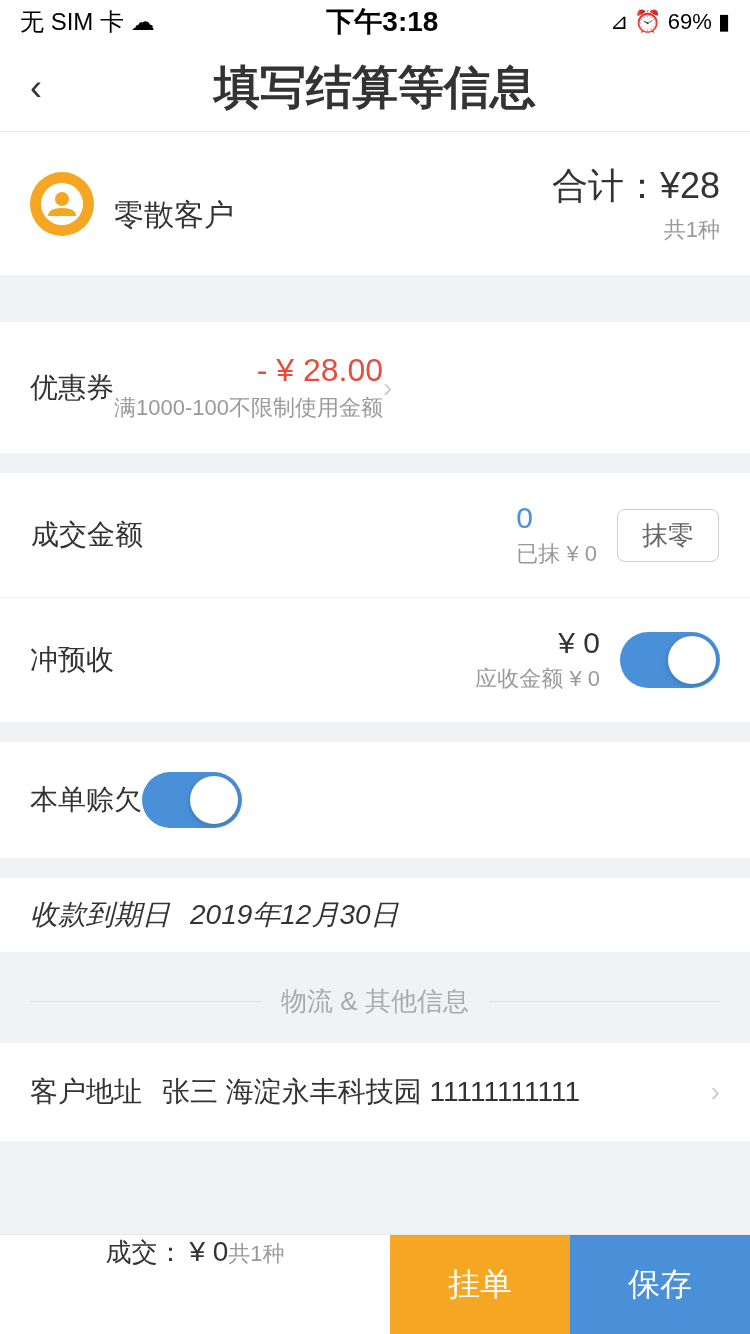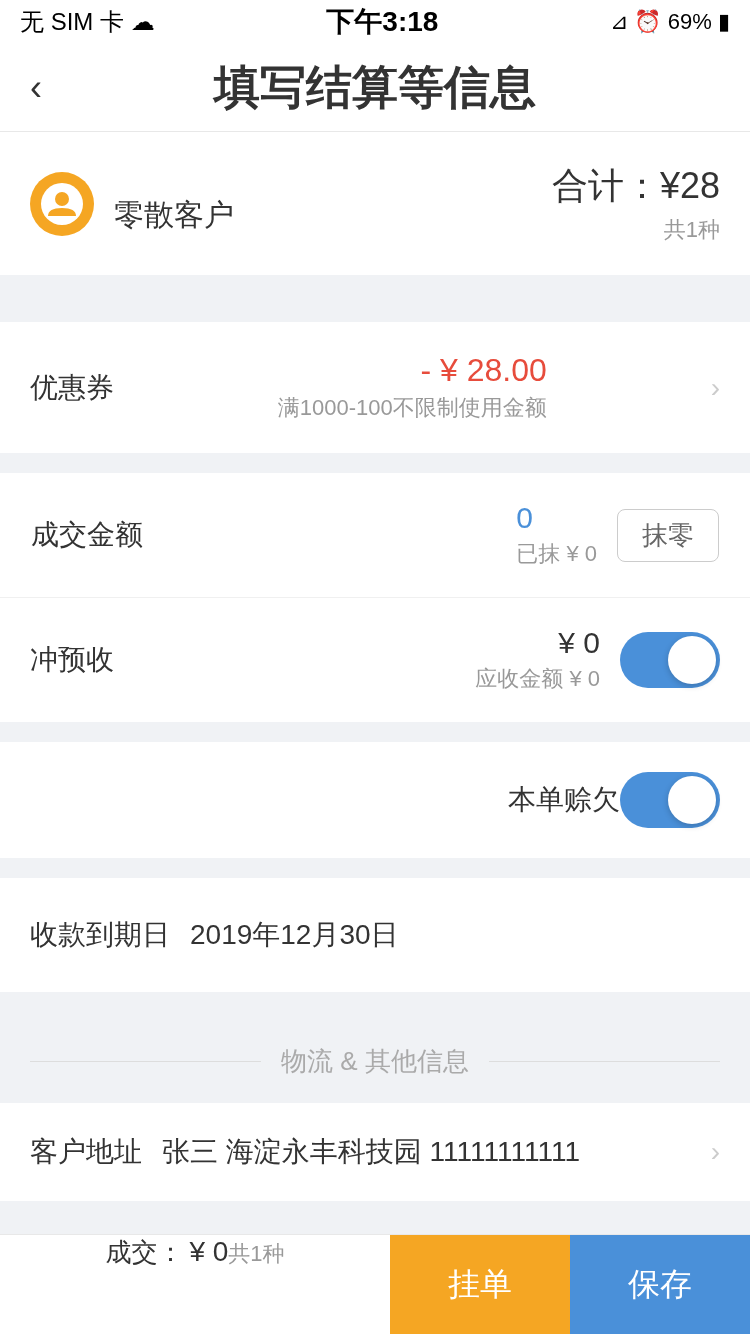--- a/index.html
+++ b/index.html
@@ -84,21 +84,20 @@
     .total-amount { font-size: 36px; color: #333; }
     .total-count { font-size: 22px; color: #999; margin-top: 4px; }
 
     
     .coupon-section {
       background: #fff;
       margin-bottom: 20px;
       padding: 30px 30px;
       display: flex;
       align-items: center;
-      justify-content: space-between;
       cursor: pointer;
       margin-top: 47px;
     }
     .coupon-label { font-size: 28px; color: #333; }
     .coupon-amount { font-size: 32px; color: #e74c3c; font-weight: 500; }
     .coupon-desc { font-size: 22px; color: #999; margin-top: 4px; text-align: right; }
     .coupon-chevron { color: #ccc; font-size: 28px; }
 
     
     .trans-section {
@@ -160,29 +159,30 @@
       box-shadow: 0 2px 6px rgba(0,0,0,0.2);
     }
 
     
     .debit-section {
       background: #fff;
       margin-bottom: 20px;
       padding: 30px 30px;
       display: flex;
       align-items: center;
-      justify-content: flex-end;
+      justify-content: flex-start;
     }
     .debit-label { font-size: 28px; color: #333; }
 
     
     .duedate-section {
       background: #fff;
-      margin-bottom: 28px;
-      padding: 38px 30px;
+      margin-bottom: 8px;
+      padding: 18px 30px;
+      font-style: italic;
     }
     .duedate-row { display: flex; align-items: center; gap: 20px; }
     .duedate-label { font-size: 28px; color: #333; }
     .duedate-value { font-size: 28px; color: #333; }
 
     
     .address-section {
       background: #fff;
       margin-top: 0;
       padding: 30px 30px;

